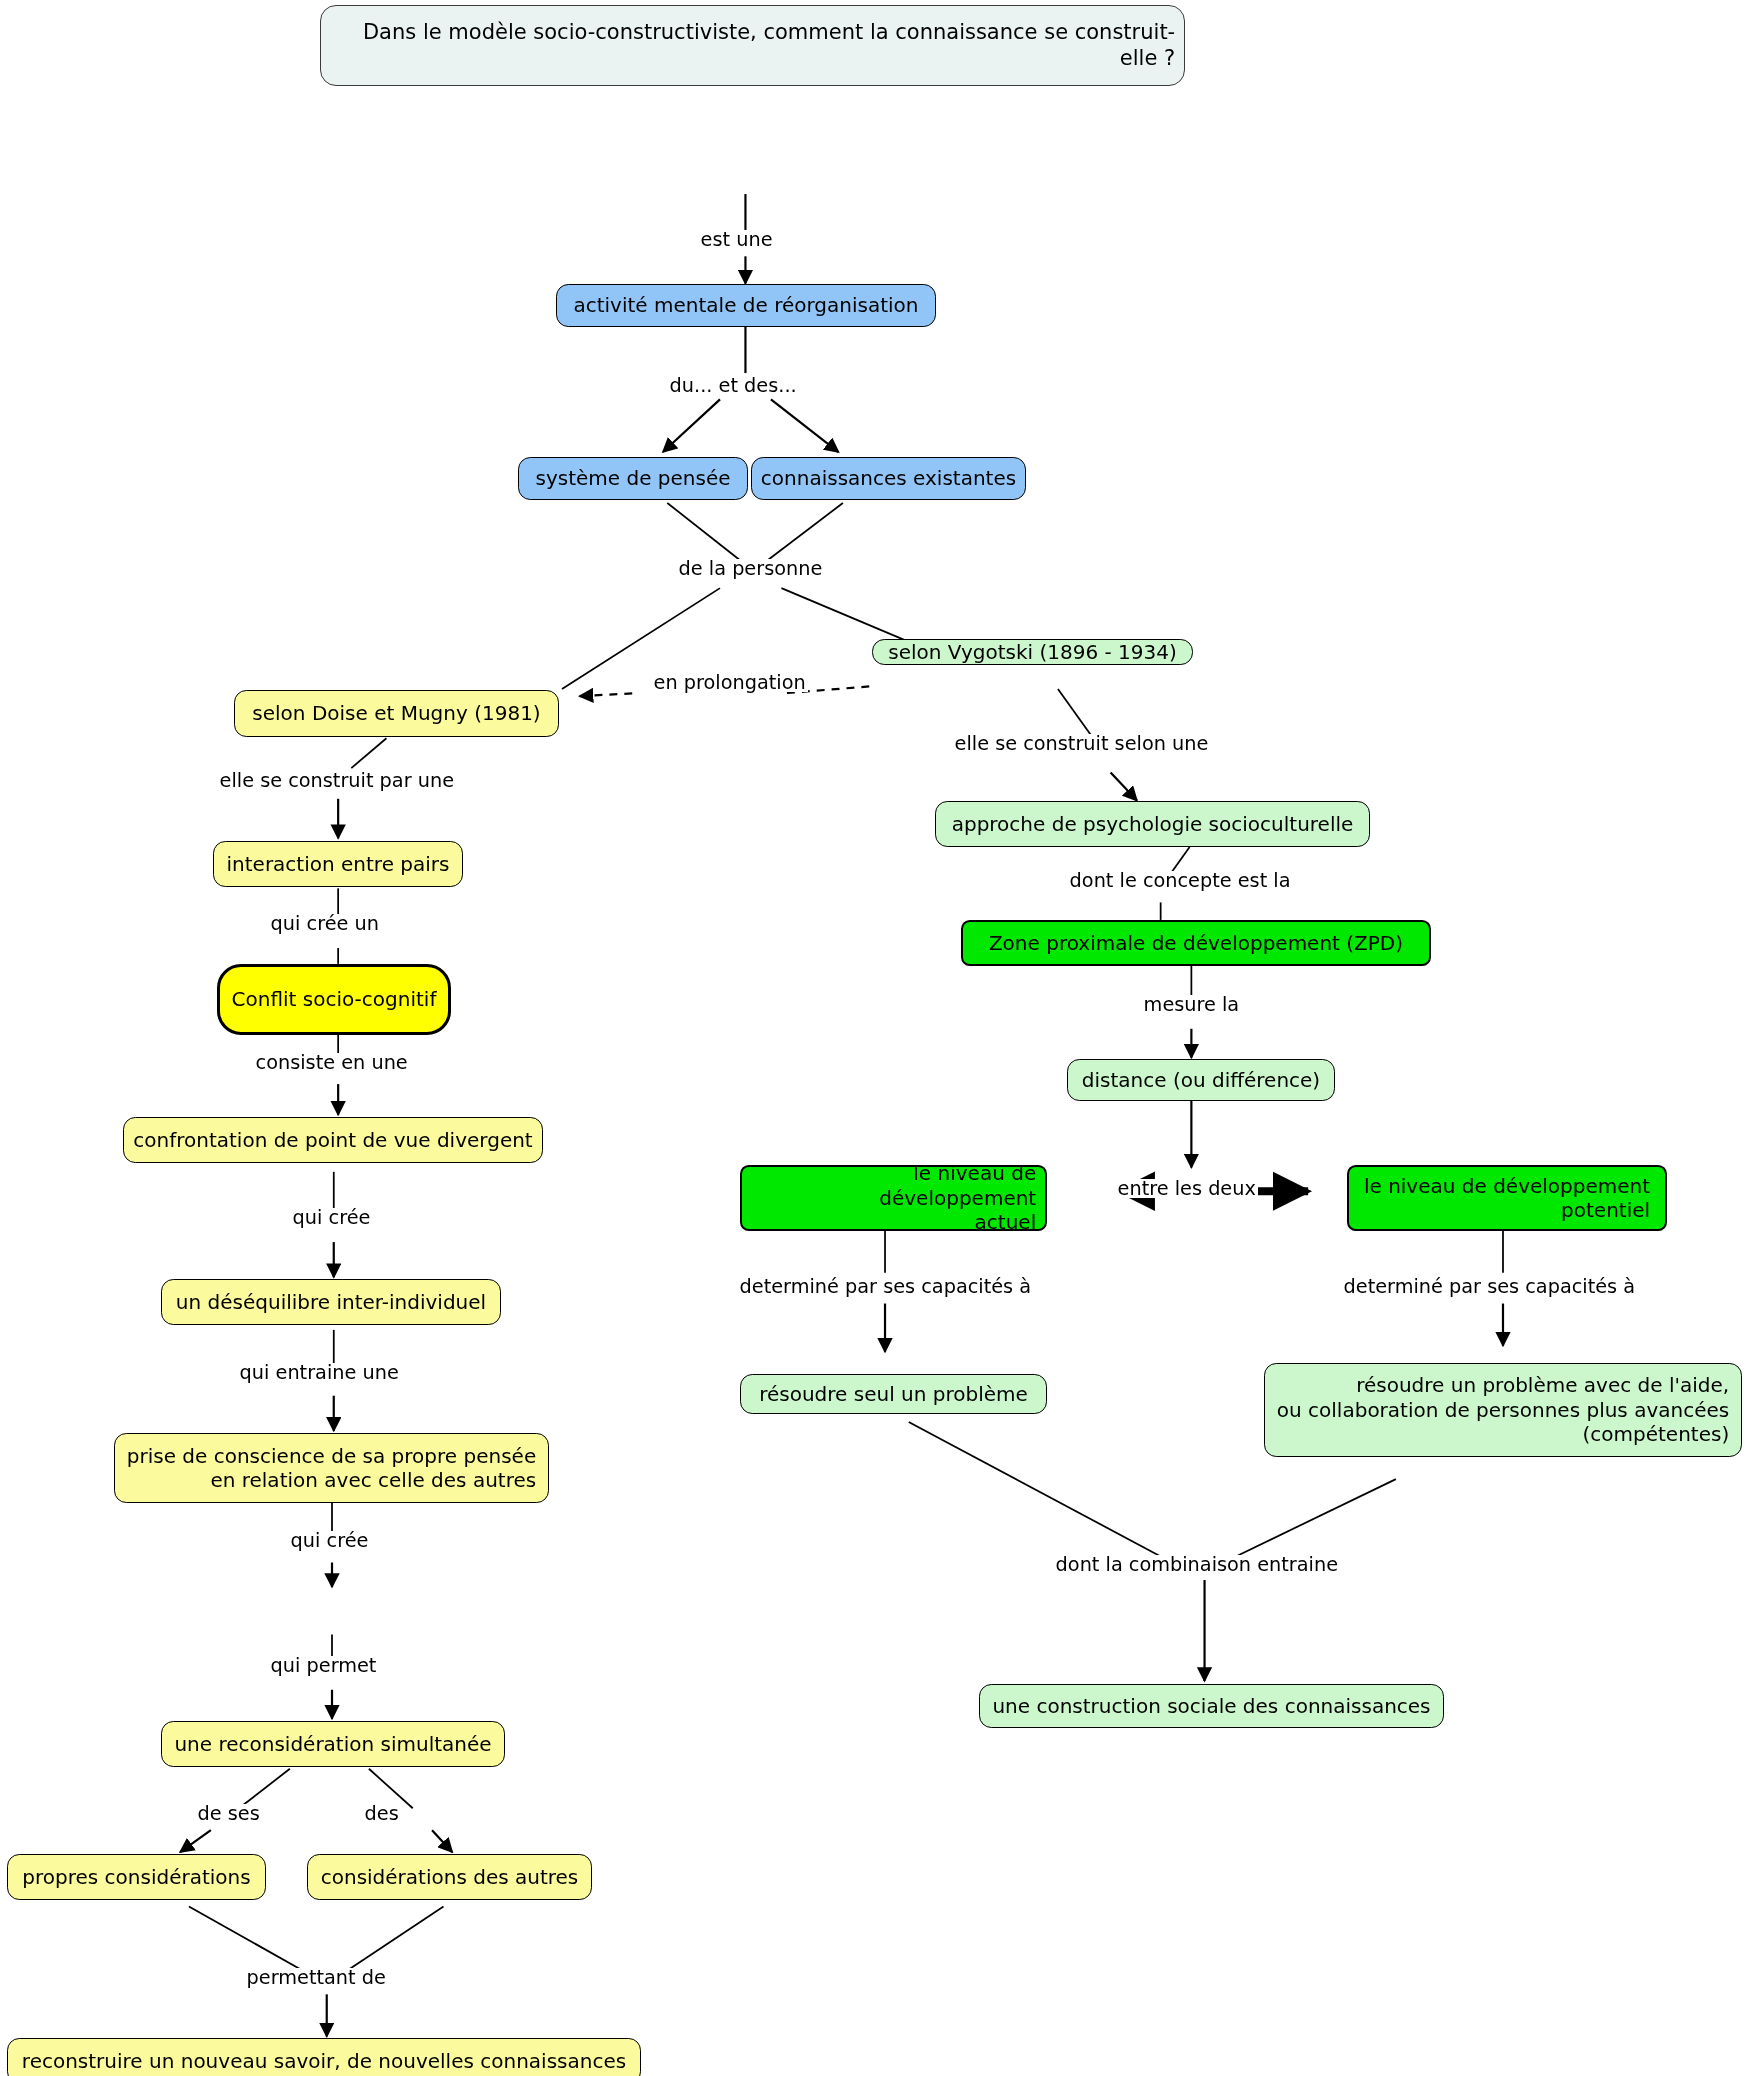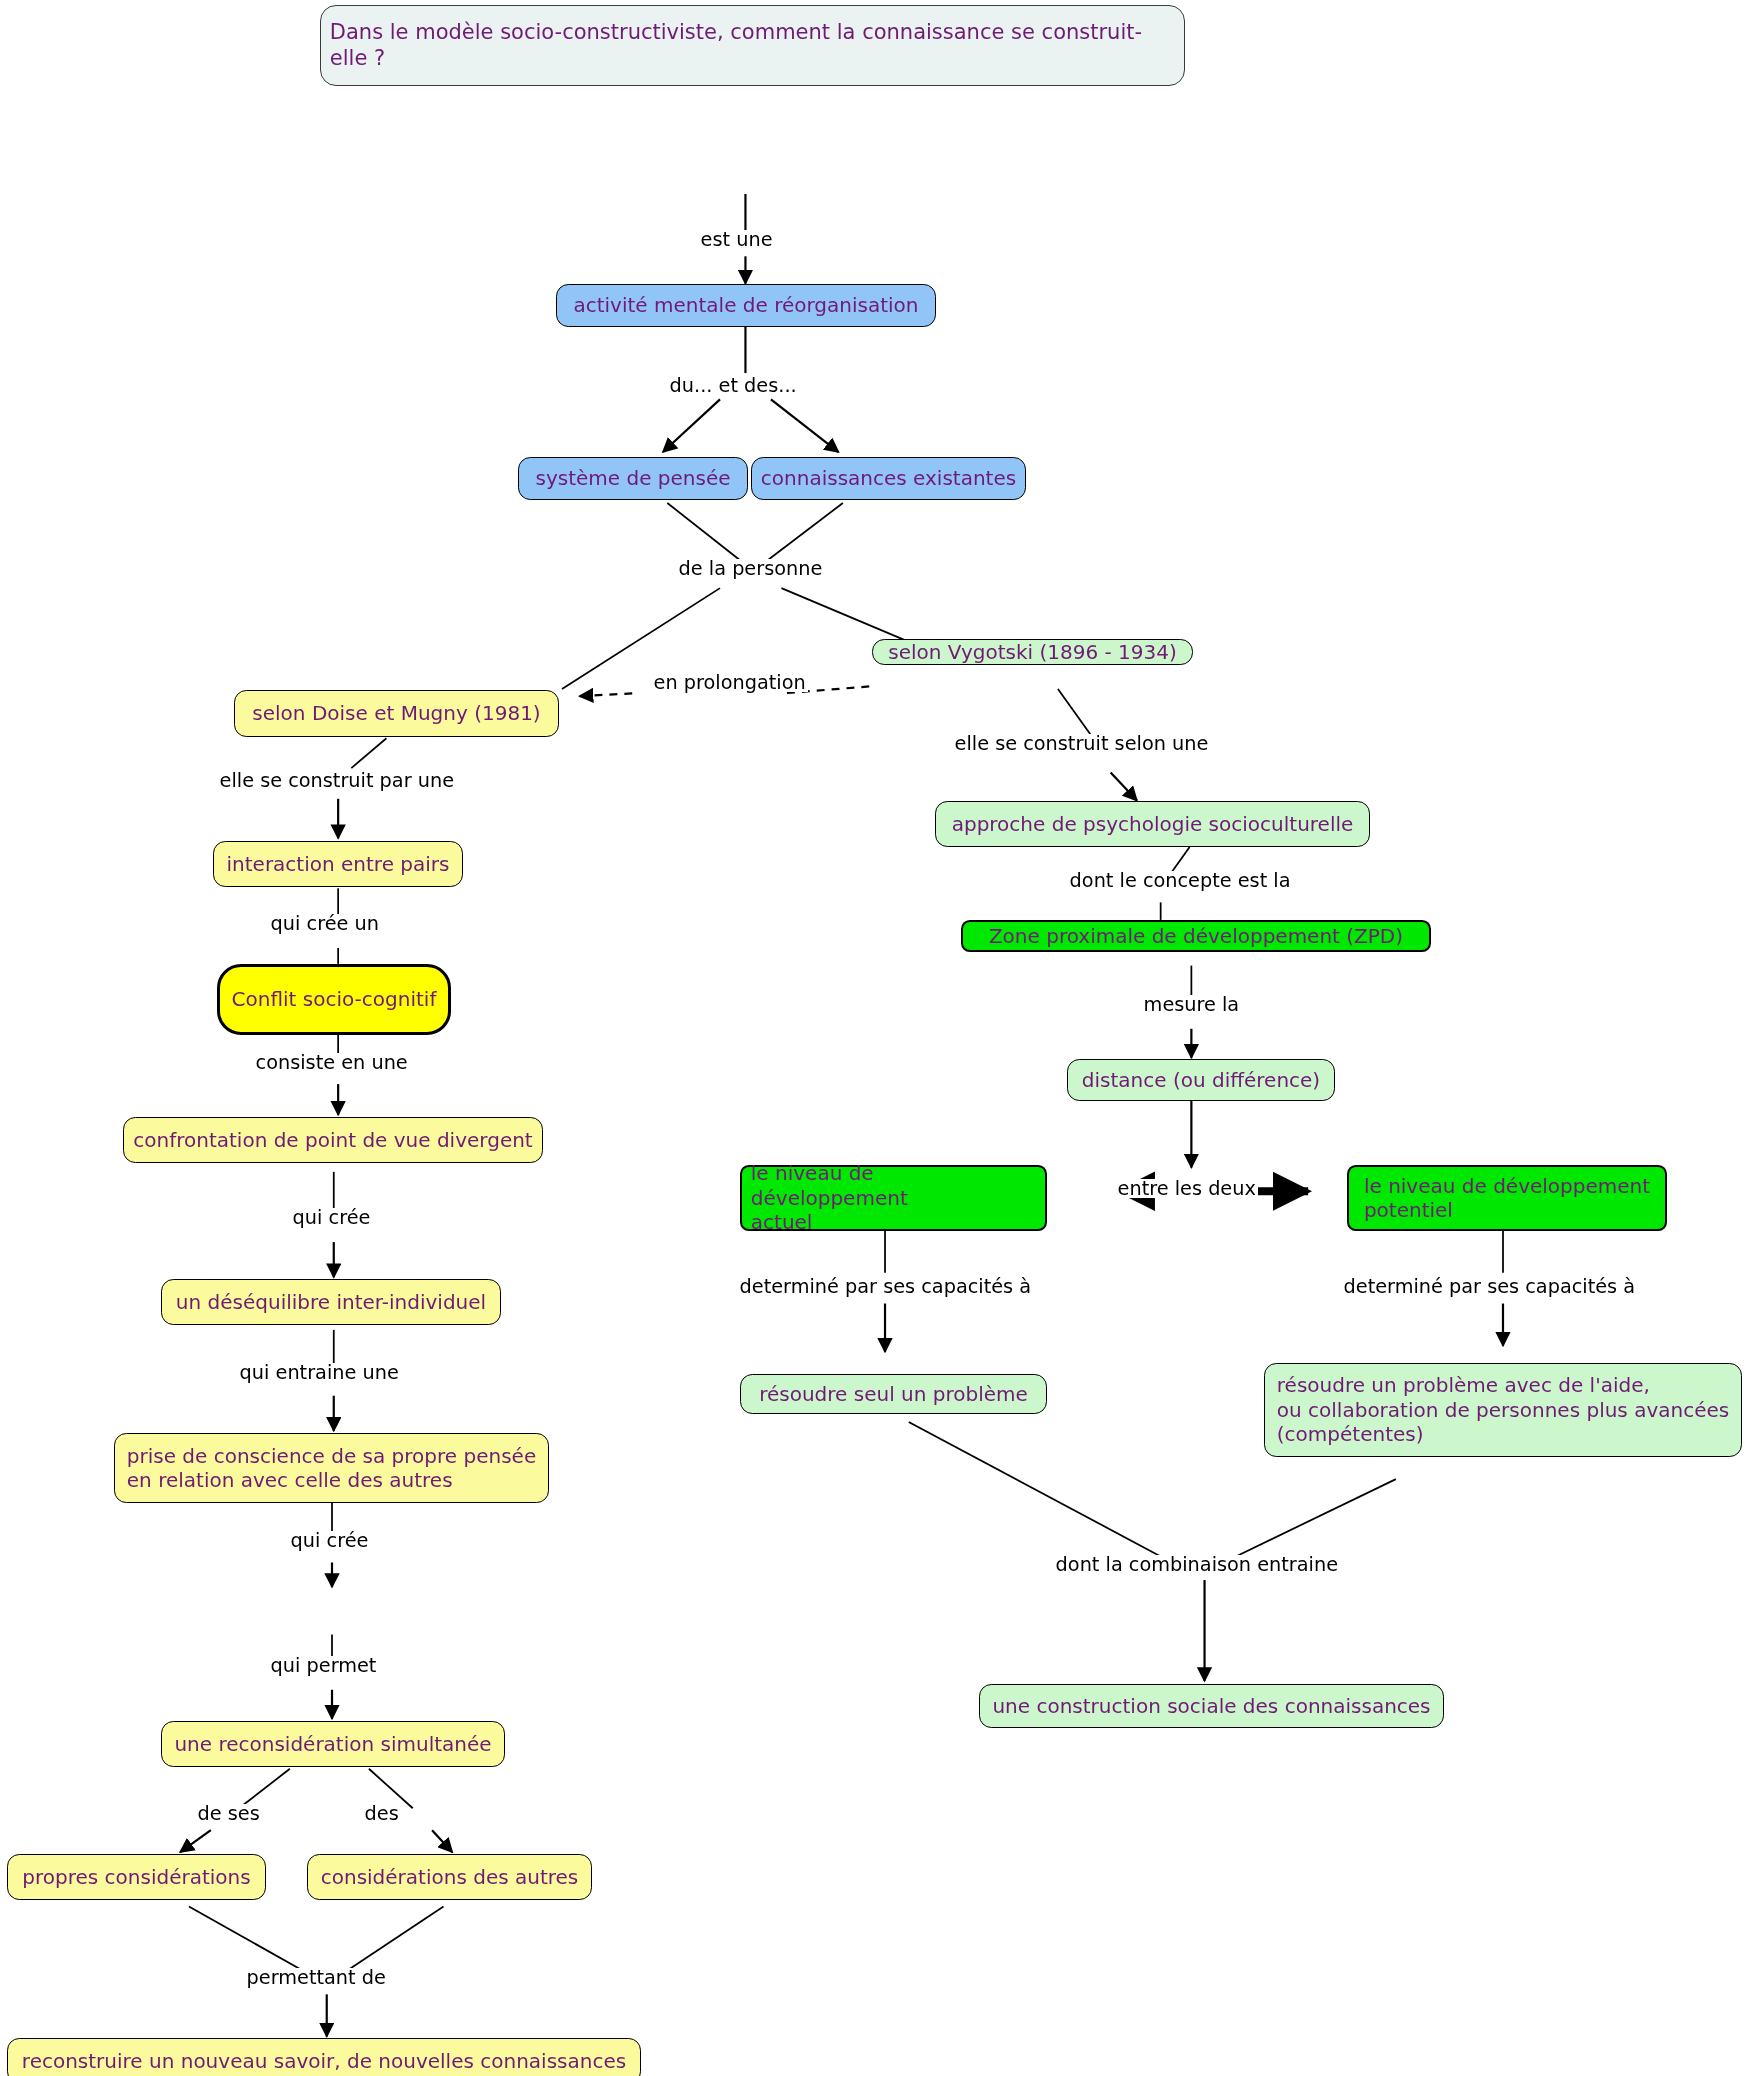--- a/index.html
+++ b/index.html
@@ -21,24 +21,24 @@
     width: 1756px;
     height: 2076px;
     pointer-events: none;
   }
   .node {
     position: absolute;
     box-sizing: border-box;
     display: flex;
     align-items: center;
     justify-content: center;
-    text-align: left;
+    text-align: right;
     border: 1.8px solid #000000;
     border-radius: 12.3px;
-    color: #701a75;
+    color: #000000;
     font-size: 20px;
     line-height: 1.22;
     padding: 3.5px 8.8px;
     white-space: pre-line;
   }
   .node.question {
     background: #eaf2f2;
     border-radius: 16px;
     font-size: 21px;
     border: 1.8px solid #3a3a3a;
@@ -181,21 +181,21 @@
   <div class="node paleyellow" style="left:161px; top:1721px; width:344px; height:46px;">une reconsidération simultanée</div>
 
   <div class="node paleyellow" style="left:7px; top:1854px; width:259px; height:46px;">propres considérations</div>
 
   <div class="node paleyellow" style="left:307px; top:1854px; width:285px; height:46px;">considérations des autres</div>
 
   <div class="node paleyellow" style="left:7px; top:2038px; width:634px; height:46px;">reconstruire un nouveau savoir, de nouvelles connaissances</div>
 
   <div class="node palegreen" style="left:935px; top:801px; width:435px; height:46px;">approche de psychologie socioculturelle</div>
 
-  <div class="node brightgreen" style="left:961px; top:920px; width:470px; height:32px;">Zone proximale de développement (ZPD)</div>
+  <div class="node brightgreen" style="left:961px; top:920px; width:470px; height:46px;">Zone proximale de développement (ZPD)</div>
 
   <div class="node palegreen" style="left:1067px; top:1059px; width:268px; height:42px;">distance (ou différence)</div>
 
   <div class="node brightgreen" style="left:740px; top:1165px; width:307px; height:66px;">le niveau de développement
 actuel</div>
 
   <div class="node brightgreen" style="left:1347px; top:1165px; width:320px; height:66px;">le niveau de développement
 potentiel</div>
 
   <div class="node palegreen" style="left:740px; top:1374px; width:307px; height:40px;">résoudre seul un problème</div>

